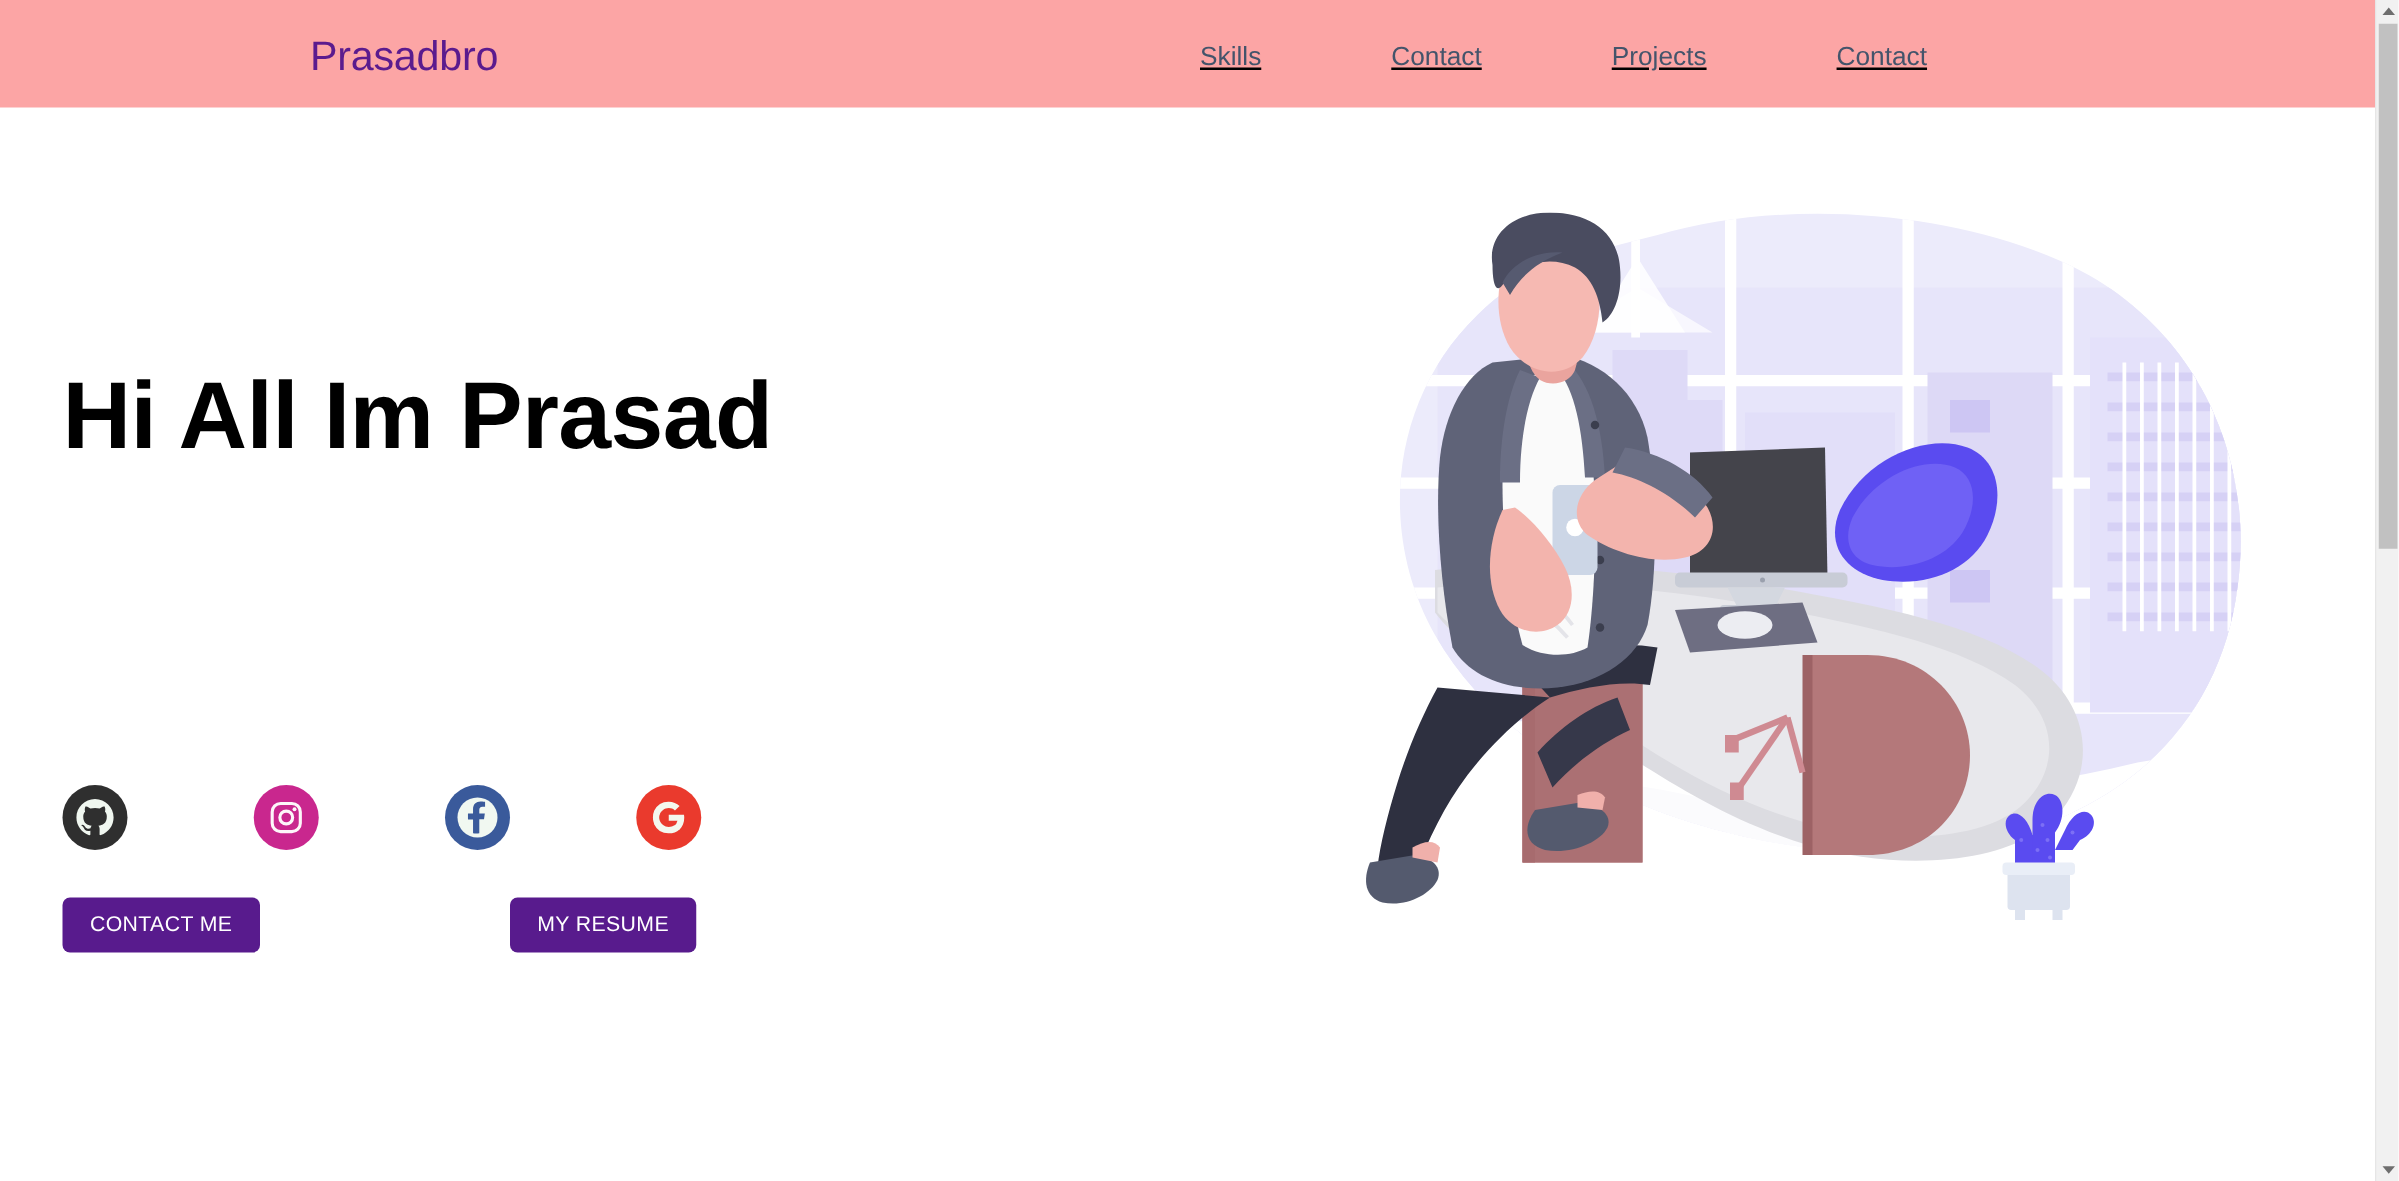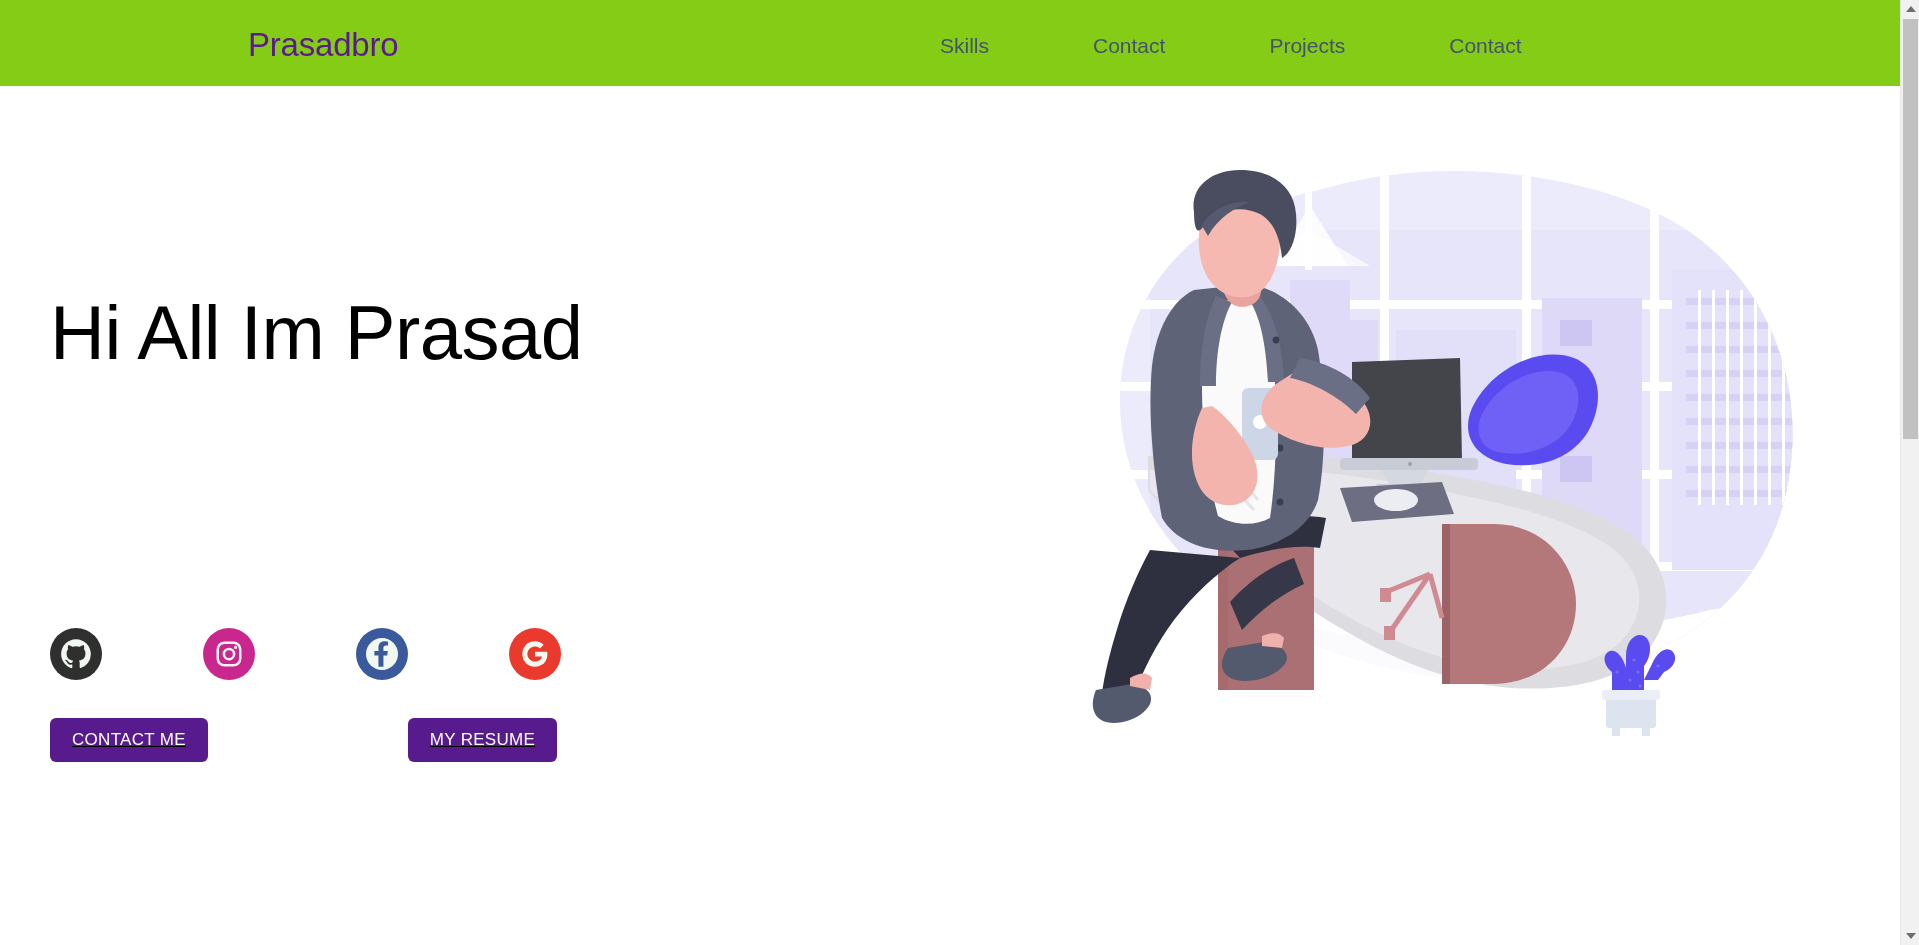--- a/index.html
+++ b/index.html
@@ -21,40 +21,41 @@
   }
 
   
   #navbar {
     position: absolute;
     top: 0; left: 0;
     width: 1900px;
     height: 86px;
     display: flex;
     align-items: center;
-    background: #84cc16;
+    background: #fca5a5;
   }
 
   #brand {
     position: absolute;
     left: 248px;
     top: 26px;
     font-size: 33px;
     font-weight: 500;
     letter-spacing: -0.2px;
     color: #5b1b8e;
     white-space: nowrap;
   }
 
   #nav-links {
     position: absolute;
-    left: 940px;
+    left: 960px;
     top: 34px;
     display: flex;
     align-items: flex-start;
+    text-decoration: underline;
   }
   .nav-link {
     font-size: 21px;
     font-weight: 400;
     color: #44546b;
     text-decoration: none;
     white-space: nowrap;
     cursor: pointer;
   }
   .nav-link + .nav-link { margin-left: 104px; }
@@ -63,21 +64,21 @@
   #hero-left {
     position: absolute;
     left: 50px;
     top: 290px;
     width: 1020px;
   }
 
   #hero-title {
     font-size: 76px;
     line-height: 86px;
-    font-weight: 400;
+    font-weight: 700;
     color: #000000;
     letter-spacing: -0.5px;
     white-space: nowrap;
   }
 
   #hero-desc {
     margin-top: 32px;
     width: 1010px;
     font-size: 23.5px;
     line-height: 42px;
@@ -109,21 +110,20 @@
   .si-facebook  { background: #3a5a9b; }
   .si-google    { background: #ea3a2d; }
 
   
   #btn-row {
     position: absolute;
     left: 50px;
     top: 718px;
     display: flex;
     align-items: center;
-    text-decoration: underline;
   }
   .hero-btn {
     height: 44px;
     border: none;
     border-radius: 6px;
     background: #581b8d;
     color: #ffffff;
     font-family: "Liberation Sans", sans-serif;
     font-size: 17px;
     font-weight: 500;

